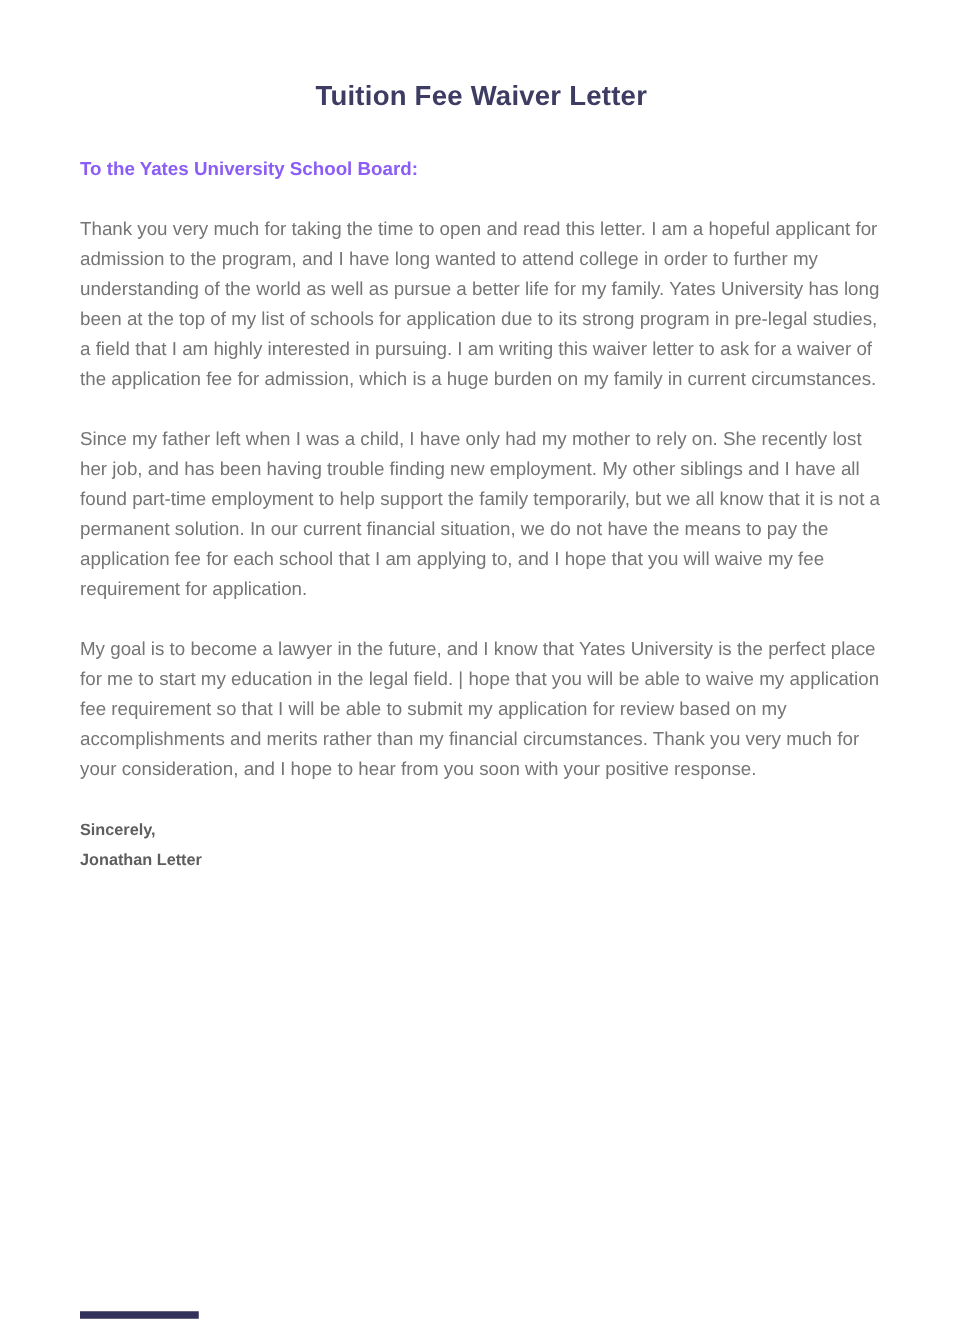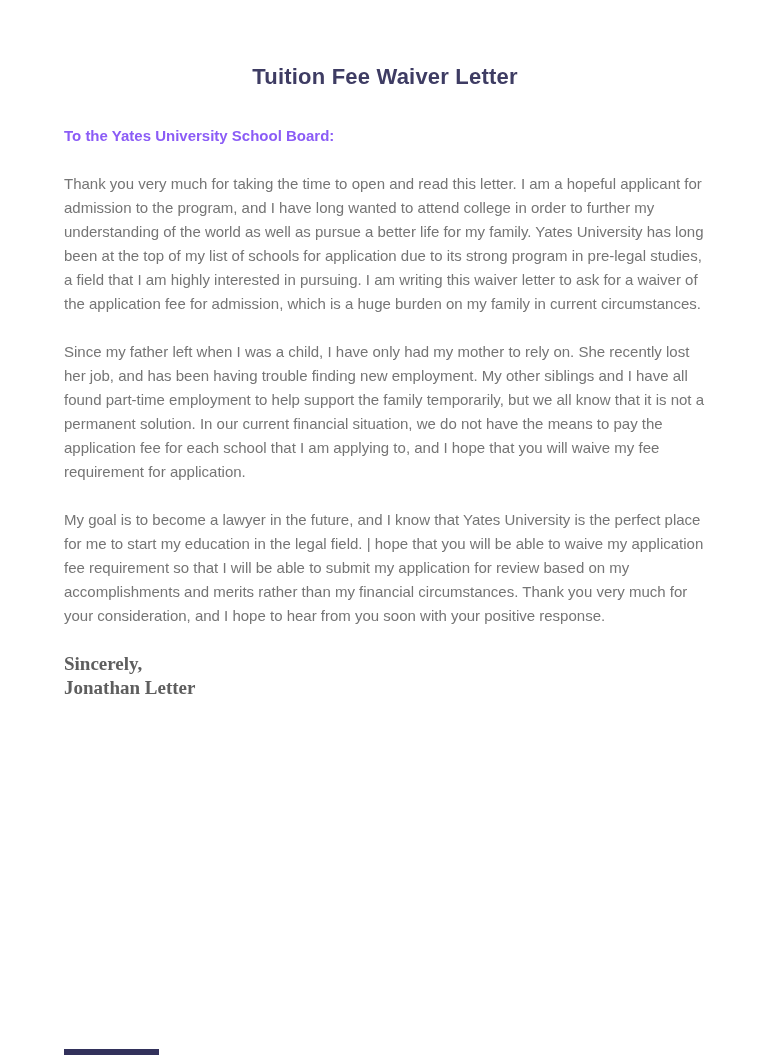--- a/index.html
+++ b/index.html
@@ -35,25 +35,24 @@
   }
   .body-para {
     margin: 24px 0 0 0;
     font-size: 15px;
     font-weight: normal;
     color: #757575;
     line-height: 24px;
   }
   .closing {
     margin: 24px 0 0 0;
-    font-size: 19px;
+    font-size: 13px;
     font-weight: bold;
     color: #5e5e5e;
     line-height: 24px;
-    font-family: Liberation Serif, serif;
   }
   .closing div {
     margin: 0;
   }
   .footer-bar {
     position: absolute;
     left: 64px;
     bottom: 1px;
     width: 95px;
     height: 6px;

